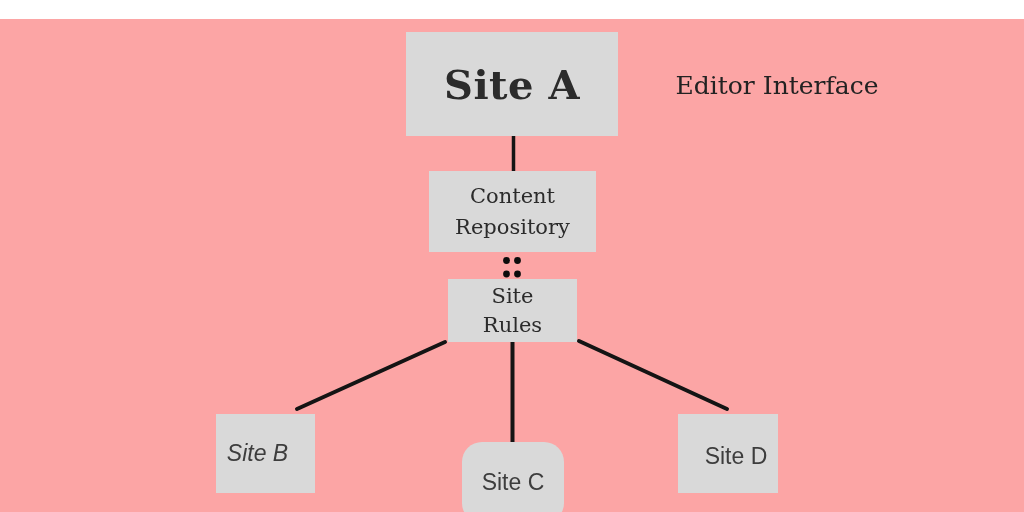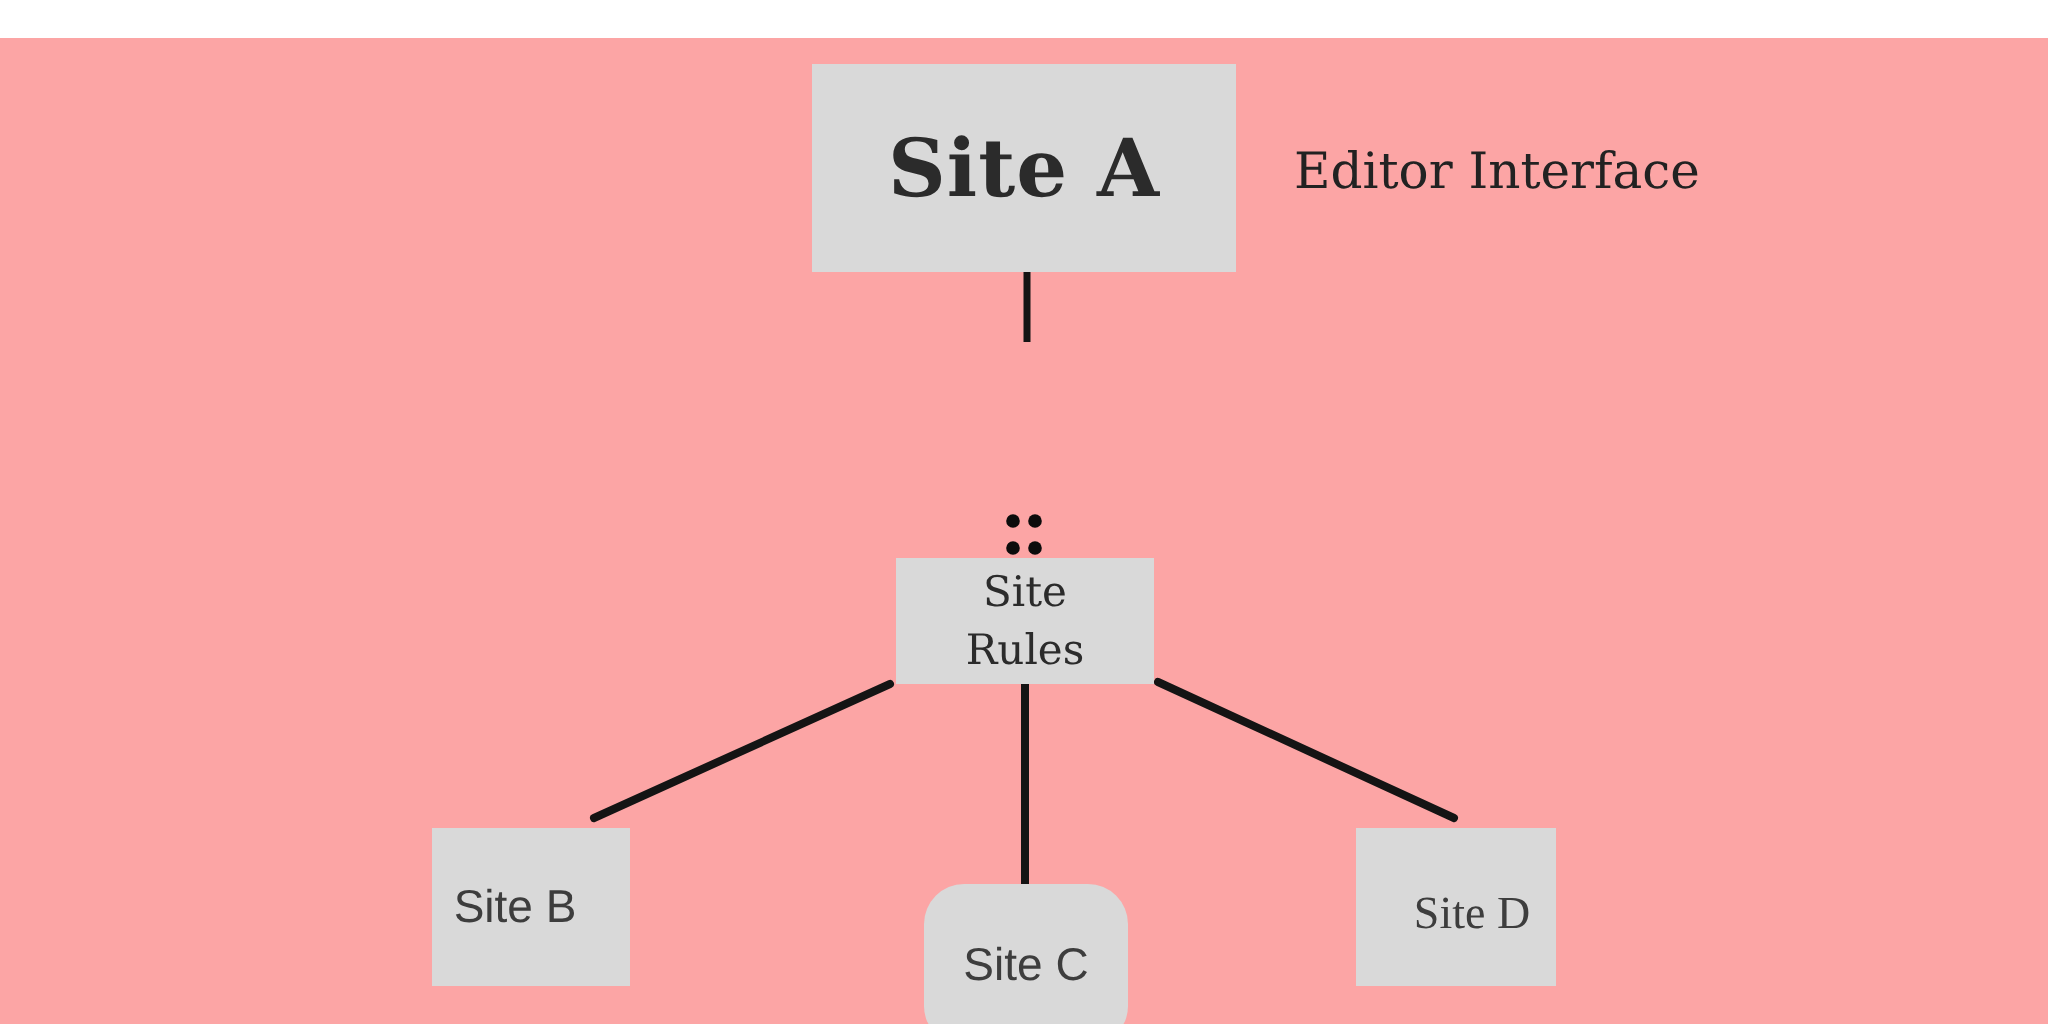--- a/index.html
+++ b/index.html
@@ -42,41 +42,41 @@
     letter-spacing: 0.5px;
   }
   .caption-editor {
     position: absolute;
     left: 647px; top: 51px;
     width: 260px; height: 32px;
     font-family: "DejaVu Serif", serif;
     font-size: 25px;
     color: #222222;
     line-height: 32px;
-    text-align: left;
+    text-align: center;
   }
   .node-content-repository {
     left: 429px; top: 152px; width: 167px; height: 81px;
     font-size: 21px;
     line-height: 31px;
   }
   .node-sync-rules {
     left: 448px; top: 260px; width: 129px; height: 63px;
     font-size: 21px;
     line-height: 29px;
   }
   .site-node {
     font-family: "Liberation Sans", sans-serif;
     font-size: 23px;
     color: #3d3d3d;
   }
-  .node-site-b { left: 216px; top: 395px; width: 99px;  height: 79px; }
+  .node-site-b { left: 216px; top: 395px; width: 99px;  height: 79px; font-style: italic; }
   .node-site-b .lbl { transform: translateX(-8px); }
   .node-site-c { left: 462px; top: 423px; width: 102px; height: 81px; border-radius: 20px; }
-  .node-site-d { left: 678px; top: 395px; width: 100px; height: 79px; font-family: Liberation Serif, serif; }
+  .node-site-d { left: 678px; top: 395px; width: 100px; height: 79px; }
   .node-site-d .lbl { transform: translate(8px, 3px); }
 </style>
 </head>
 <body>
 
 <div id="canvas">
 
   <svg id="edge-layer" viewBox="0 0 1024 512" xmlns="http://www.w3.org/2000/svg">
 
     <line x1="513.5" y1="116" x2="513.5" y2="152" stroke="#141414" stroke-width="3.5"></line>
@@ -94,20 +94,24 @@
 
     <line x1="579" y1="322" x2="727" y2="390" stroke="#141414" stroke-width="4" stroke-linecap="round"></line>
   </svg>
 
   <div class="node node-site-a">
     <span class="lbl">Site A</span>
   </div>
 
   <div class="caption-editor">Editor Interface</div>
 
+  <div class="node node-content-repository">
+    <span class="lbl">Content
+Repository</span>
+  </div>
 
   <div class="node node-sync-rules">
     <span class="lbl">Site
 Rules</span>
   </div>
 
   <div class="node site-node node-site-b">
     <span class="lbl">Site B</span>
   </div>
 

